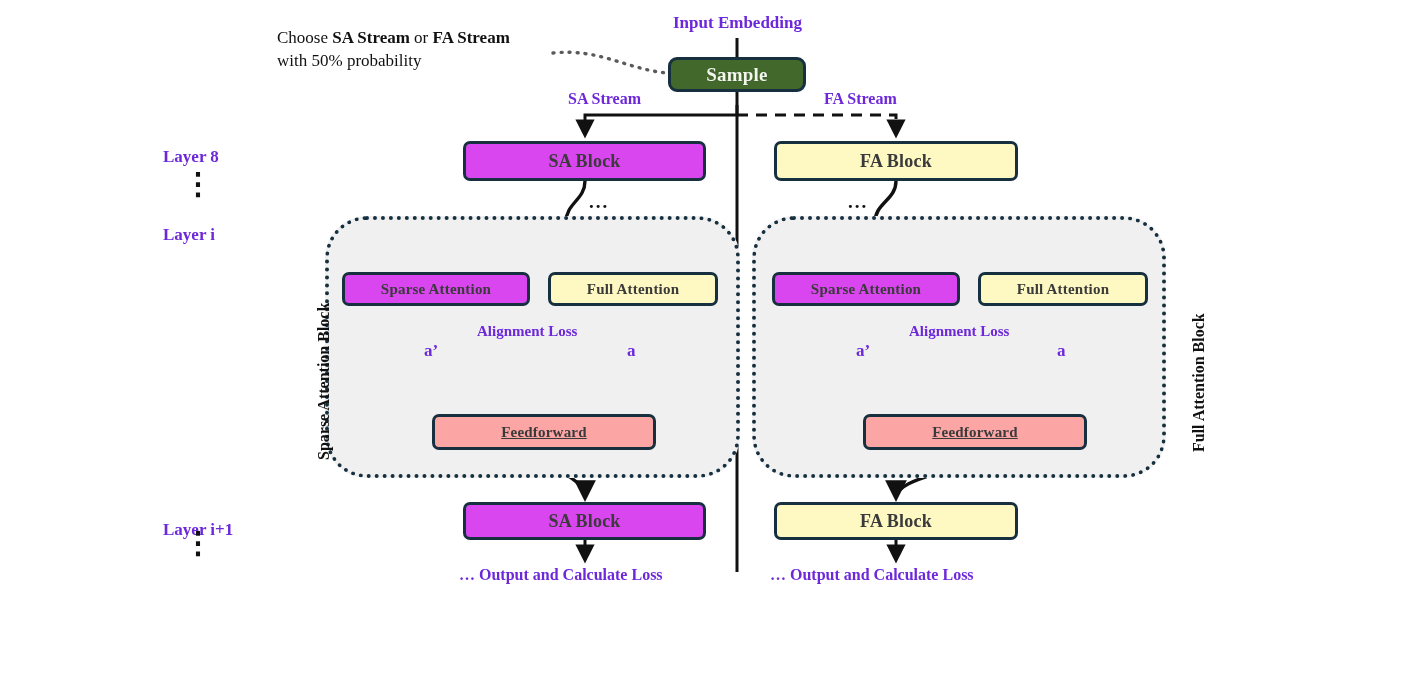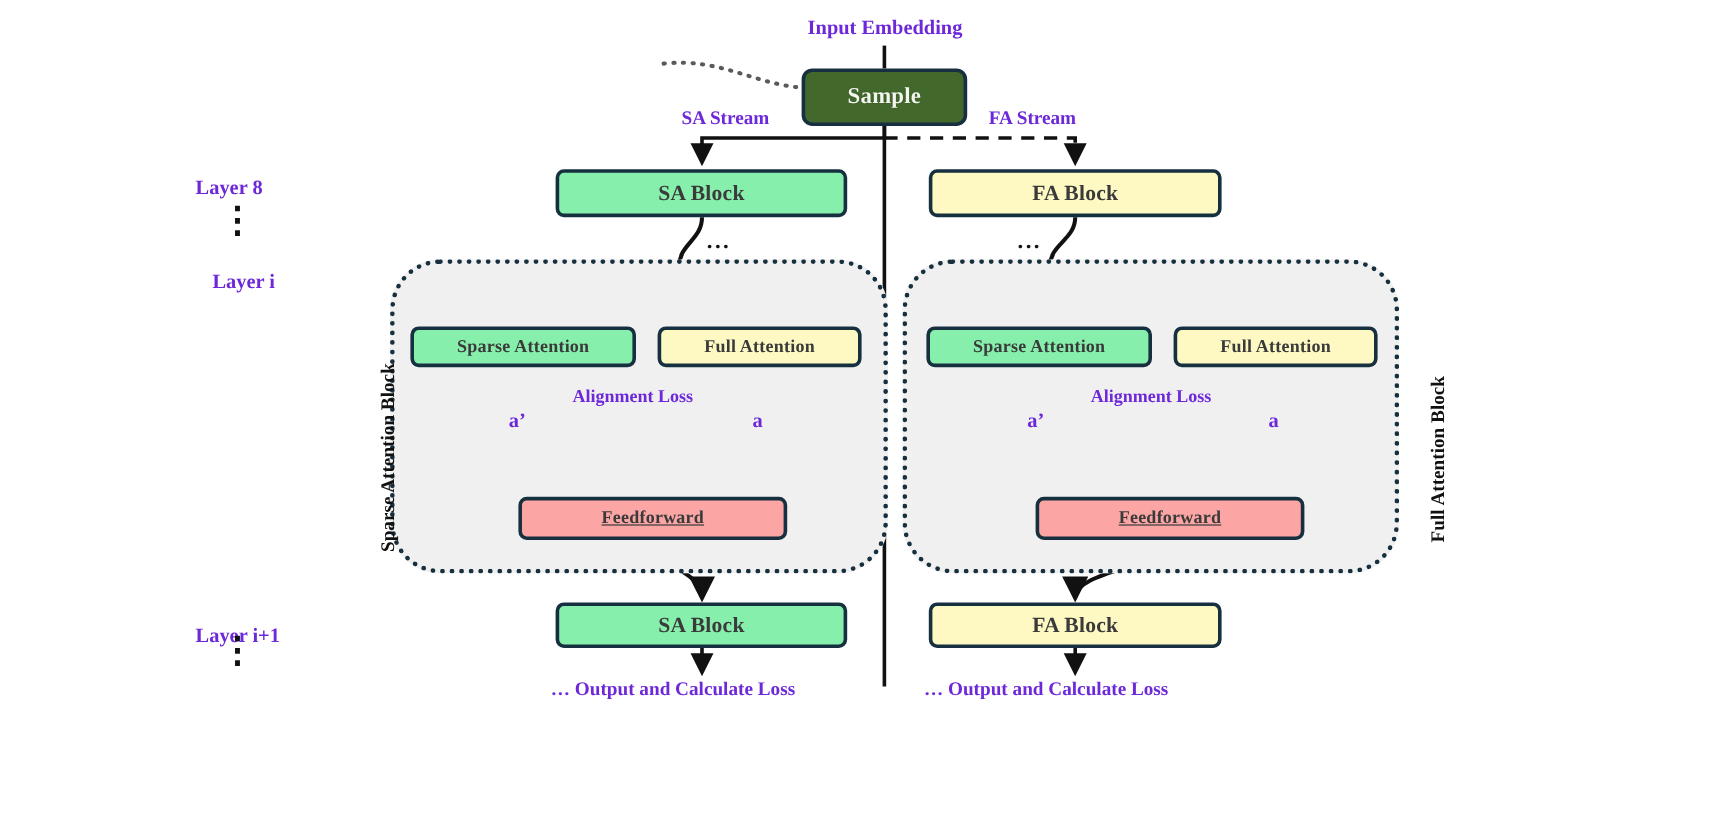--- a/index.html
+++ b/index.html
@@ -8,21 +8,21 @@
   #stage{position:absolute;left:0;top:0;width:1424px;height:699px;}
   svg#canvas{position:absolute;left:0;top:0;width:1424px;height:699px;}
 
   .lbl{position:absolute;font-weight:bold;color:#6d28d9;white-space:nowrap;}
   .note{position:absolute;color:#111111;line-height:1.35;font-size:17px;white-space:nowrap;}
   .note b{font-weight:bold;}
 
   .box{position:absolute;box-sizing:border-box;border:3px solid #16303f;
        border-radius:7px;display:flex;align-items:center;justify-content:center;
        font-weight:bold;color:#3a3a3a;letter-spacing:.2px;}
-  .box.sa{background:#86efac;}
+  .box.sa{background:#d946ef;}
   .box.fa{background:#fef9c3;}
   .box.ff{background:#fca5a5;text-decoration:underline;}
   .box.sample{background:#42682c;color:#f2f6ec;border-color:#16303f;border-radius:9px;
               text-shadow:0 0 1px rgba(0,0,0,.35);}
 
   .panel{position:absolute;box-sizing:border-box;background:#f0f0f0;
          border:4px dotted #16303f;border-radius:42px;}
 
   .vlabel{position:absolute;font-weight:bold;color:#111111;white-space:nowrap;
           transform-origin:0 0;}
@@ -82,31 +82,37 @@
     <path d="M875,234 L866,234 L866,266" fill="none" stroke="#16303f" stroke-width="3" marker-end="url(#ahn)"></path>
     <path d="M875,234 L1063,234 L1063,266" fill="none" stroke="#16303f" stroke-width="3" marker-end="url(#ahn)"></path>
     <line x1="866" y1="306" x2="866" y2="338" stroke="#111111" stroke-width="3" marker-end="url(#ah)"></line>
     <line x1="1063" y1="306" x2="1063" y2="338" stroke="#111111" stroke-width="3" marker-end="url(#ah)"></line>
     <line x1="886" y1="351" x2="1044" y2="351" stroke="#707070" stroke-width="3.2" stroke-dasharray="2 6" stroke-linecap="round" marker-start="url(#ahg)" marker-end="url(#ahg2)"></line>
     <path d="M1063,366 L1063,392 L975,392 L975,410" fill="none" stroke="#16303f" stroke-width="3" marker-end="url(#ahn)"></path>
     <path d="M975,450 C975,472 896,475 896,498" fill="none" stroke="#111111" stroke-width="3.4" marker-end="url(#ah)"></path>
     <line x1="896" y1="540" x2="896" y2="560" stroke="#111111" stroke-width="3" marker-end="url(#ah)"></line>
   </svg>
 
+  <div class="note" style="left:277px;top:27px;">
+    <div>
+      <span>Choose </span><b>SA Stream</b><span> or </span><b>FA Stream</b>
+    </div>
+    <div>with 50% probability</div>
+  </div>
 
   <div class="lbl" style="left:673px;top:13px;font-size:17px;">Input Embedding</div>
 
-  <div class="box sample" style="left:668px;top:57px;width:138px;height:48px;font-size:19px;">Sample</div>
+  <div class="box sample" style="left:668px;top:57px;width:138px;height:35px;font-size:19px;">Sample</div>
 
   <div class="lbl" style="left:568px;top:90px;font-size:16px;">SA Stream</div>
   <div class="lbl" style="left:824px;top:90px;font-size:16px;">FA Stream</div>
 
   <div class="lbl" style="left:163px;top:147px;font-size:17px;">Layer 8</div>
   <div class="vdots" style="left:178px;top:177px;font-size:30px;width:40px;">⋮</div>
-  <div class="lbl" style="left:177px;top:225px;font-size:17px;">Layer i</div>
+  <div class="lbl" style="left:163px;top:225px;font-size:17px;">Layer i</div>
   <div class="lbl" style="left:163px;top:520px;font-size:17px;">Layer i+1</div>
   <div class="vdots" style="left:178px;top:536px;font-size:30px;width:40px;">⋮</div>
 
   <div class="box sa" style="left:463px;top:141px;width:243px;height:40px;font-size:18px;">SA Block</div>
   <div class="ellipsis" style="left:589px;top:191px;font-size:19px;">...</div>
 
   <div class="panel" style="left:325px;top:216px;width:415px;height:262px;"></div>
 
   <div class="vlabel" style="left:315px;top:460px;font-size:16px;transform:rotate(-90deg);">Sparse Attention Block</div>
 

